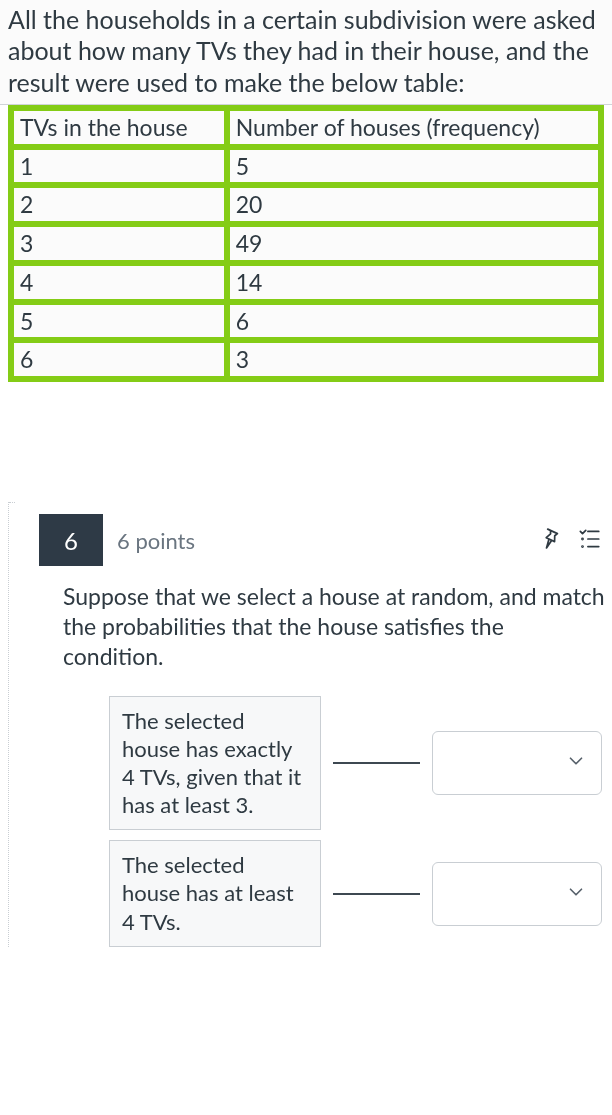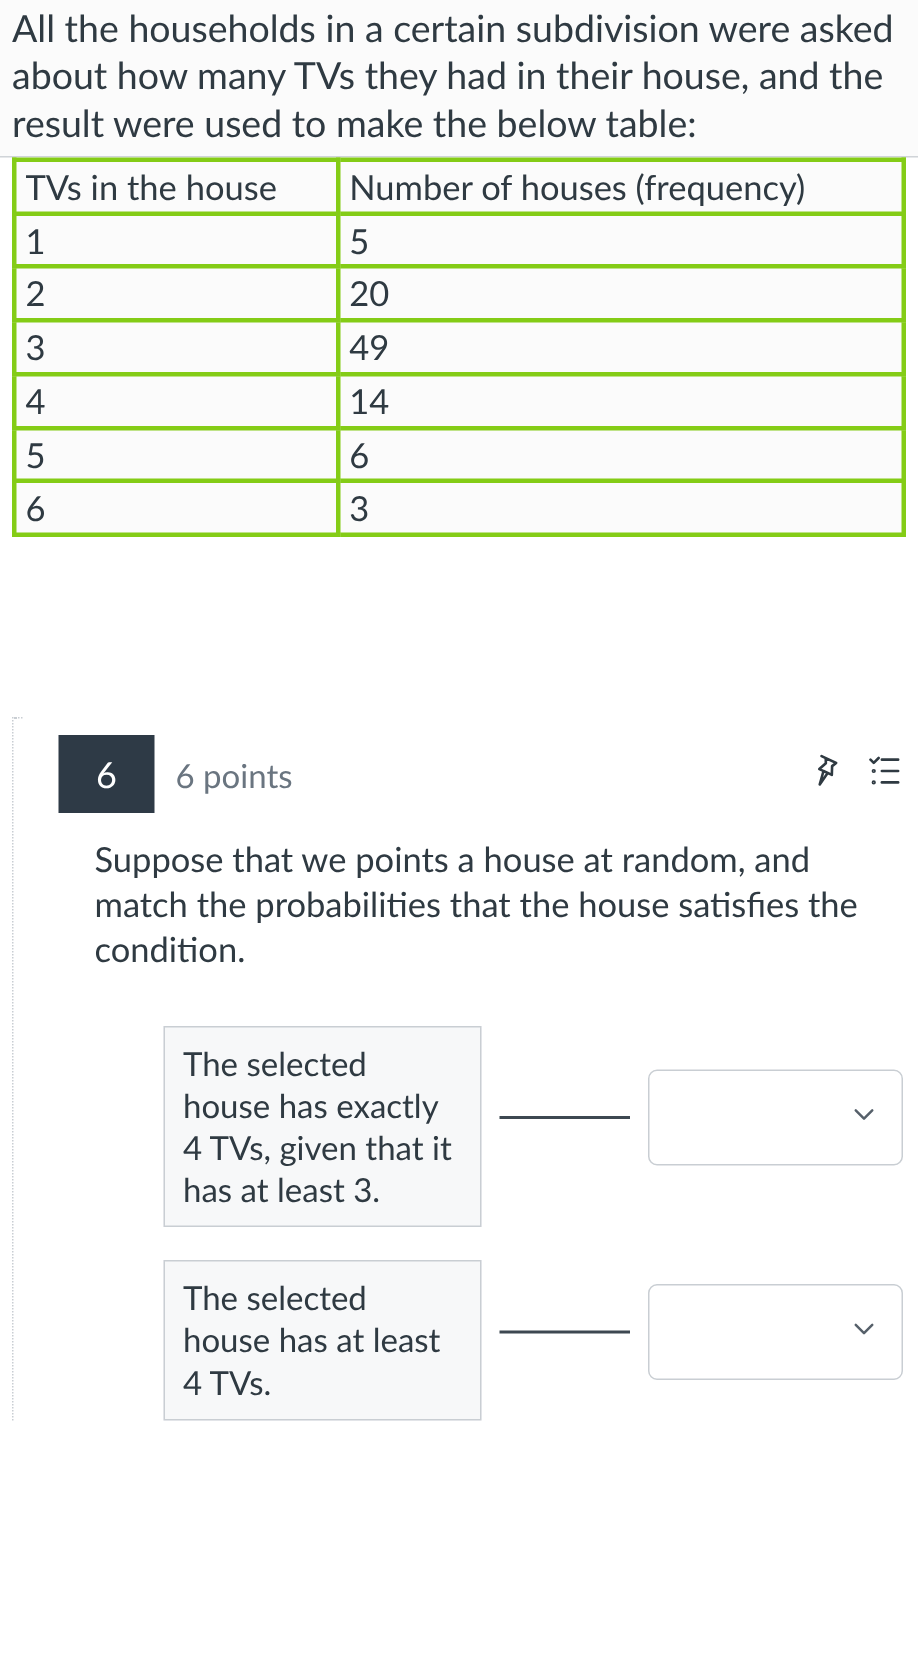--- a/index.html
+++ b/index.html
@@ -27,21 +27,21 @@
   .freq-table {
     width: calc(100% - 16px);
     margin: 0 8px 0 8px;
     border-collapse: collapse;
     font-size: 23px;
     color: #2f3a42;
     background: #fbfbfb;
   }
   .freq-table th,
   .freq-table td {
-    border: 3px solid #84cc16;
+    border: 6px solid #84cc16;
     padding: 2px 6px 2px 6px;
     text-align: left;
     font-weight: 400;
     line-height: 1.25;
     vertical-align: top;
   }
   .freq-table th { font-weight: 400; }
 
   .gap { height: 120px; }
 
@@ -103,21 +103,20 @@
     margin-bottom: 10px;
   }
   .match-card {
     width: 212px;
     border: 1px solid #c9ced3;
     background: #f7f8f9;
     padding: 10px 12px;
     font-size: 22px;
     line-height: 1.28;
     color: #2f3a42;
-    margin-top: 12px;
   }
   .connector {
     flex: 1;
     height: 0;
     border-top: 2px solid #3d4851;
     margin: 0 12px;
     min-width: 40px;
   }
   .answer-select {
     width: 170px;
@@ -202,21 +201,21 @@
           <line x1="11" y1="5" x2="21" y2="5"></line>
           <line x1="11" y1="12" x2="21" y2="12"></line>
           <line x1="11" y1="19" x2="21" y2="19"></line>
           <circle cx="6" cy="12" r="0.5"></circle>
           <circle cx="6" cy="19" r="0.5"></circle>
         </svg>
       </span>
     </div>
   </div>
 
-  <div class="q-body">Suppose that we points a house at random, and match the probabilities that the house satisfies the condition.</div>
+  <div class="q-body">Suppose that we select a house at random, and match the probabilities that the house satisfies the condition.</div>
 
   <div class="match-area">
 
     <div class="match-row">
       <div class="match-card">
         <span>The selected house has exactly 4 TVs, given that it has at least 3.</span>
       </div>
       <div class="connector"></div>
       <div class="answer-select">
         <span>

